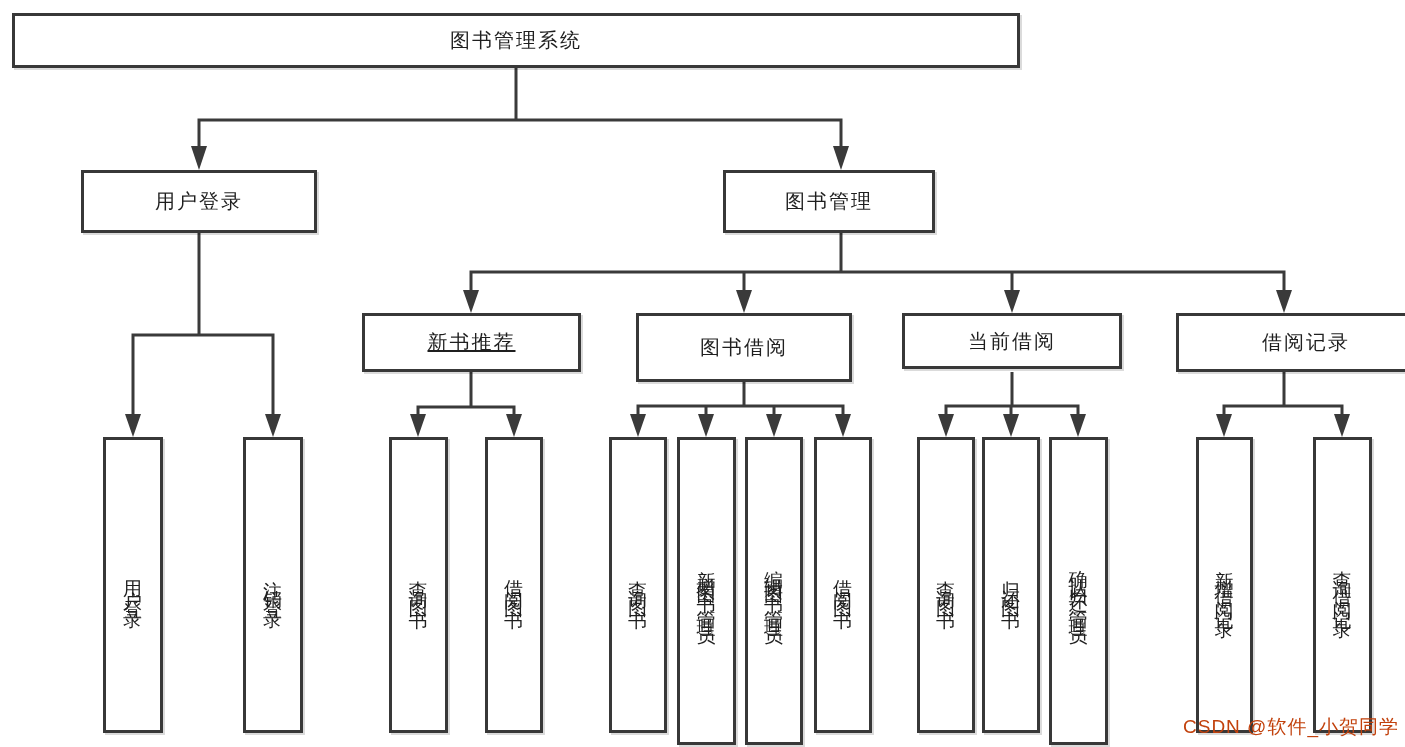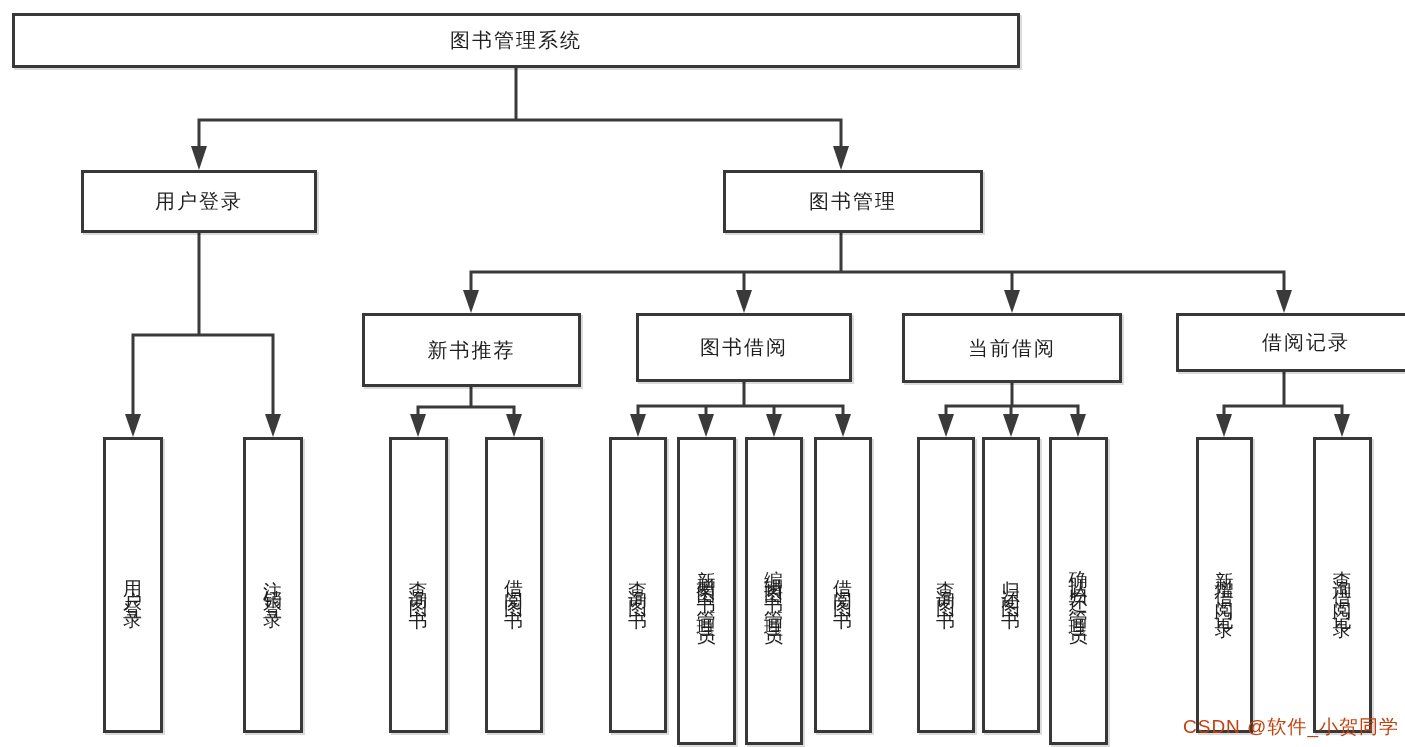--- a/index.html
+++ b/index.html
@@ -23,24 +23,24 @@
     border: 3px solid #383838;
     box-shadow: 2px 2px 0 rgba(0,0,0,0.14);
     display: flex;
     align-items: center;
     justify-content: center;
     color: #1f1f1f;
   }
   .h-label { font-size: 20px; letter-spacing: 2px; white-space: nowrap; }
   .root-box   { left: 12px;   top: 13px;  width: 1008px; height: 55px; }
   .l2-0 { left: 81px;  top: 170px; width: 236px; height: 63px; }
-  .l2-1 { left: 723px; top: 170px; width: 260px; height: 63px; }
-  .l3-0 { left: 362px;  top: 313px; width: 219px; height: 74px; }
+  .l2-1 { left: 723px; top: 170px; width: 212px; height: 63px; }
+  .l3-0 { left: 362px;  top: 313px; width: 219px; height: 59px; text-decoration: underline; }
   .l3-1 { left: 636px;  top: 313px; width: 216px; height: 69px; }
-  .l3-2 { left: 902px;  top: 313px; width: 220px; height: 70px; }
+  .l3-2 { left: 902px;  top: 313px; width: 220px; height: 56px; }
   .l3-3 { left: 1176px; top: 313px; width: 260px; height: 59px; }
   .leaf {
     writing-mode: vertical-rl;
     text-orientation: mixed;
     font-size: 19px;
     letter-spacing: 10px;
     line-height: 1;
   }
   .lf0  { left: 103px;  top: 437px; width: 60px; height: 296px; }
   .lf1  { left: 243px;  top: 437px; width: 60px; height: 296px; }

